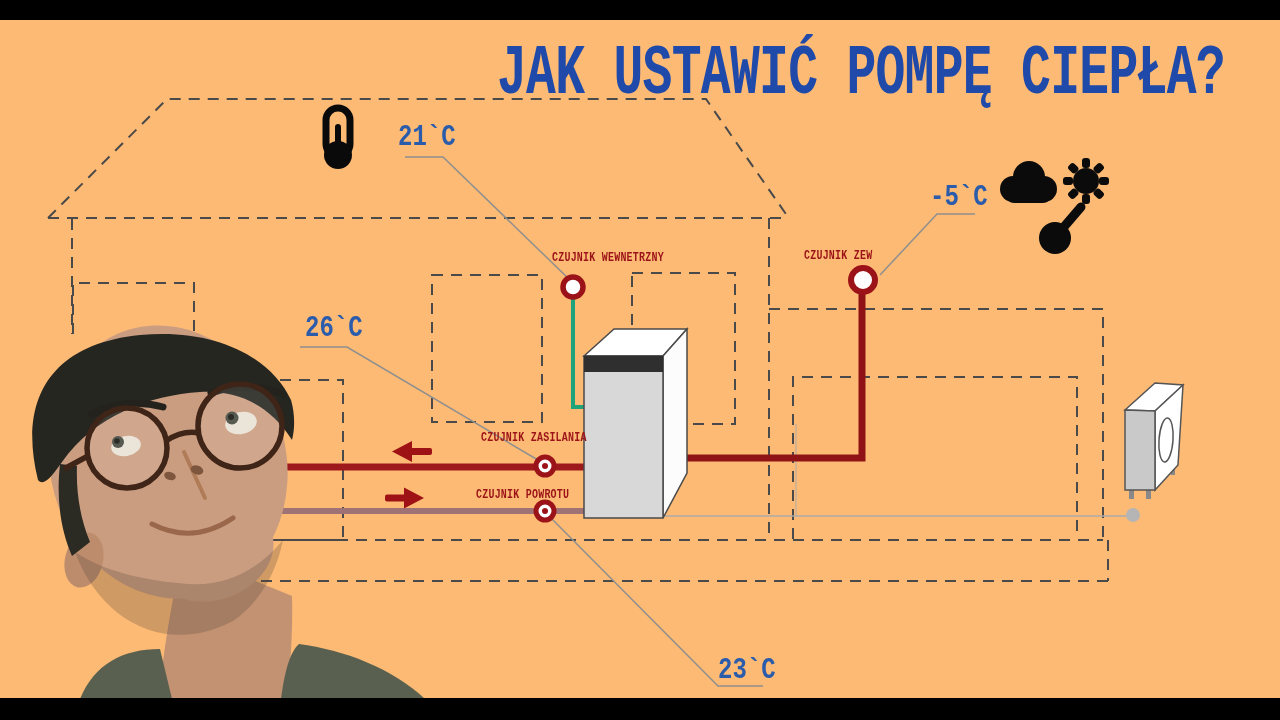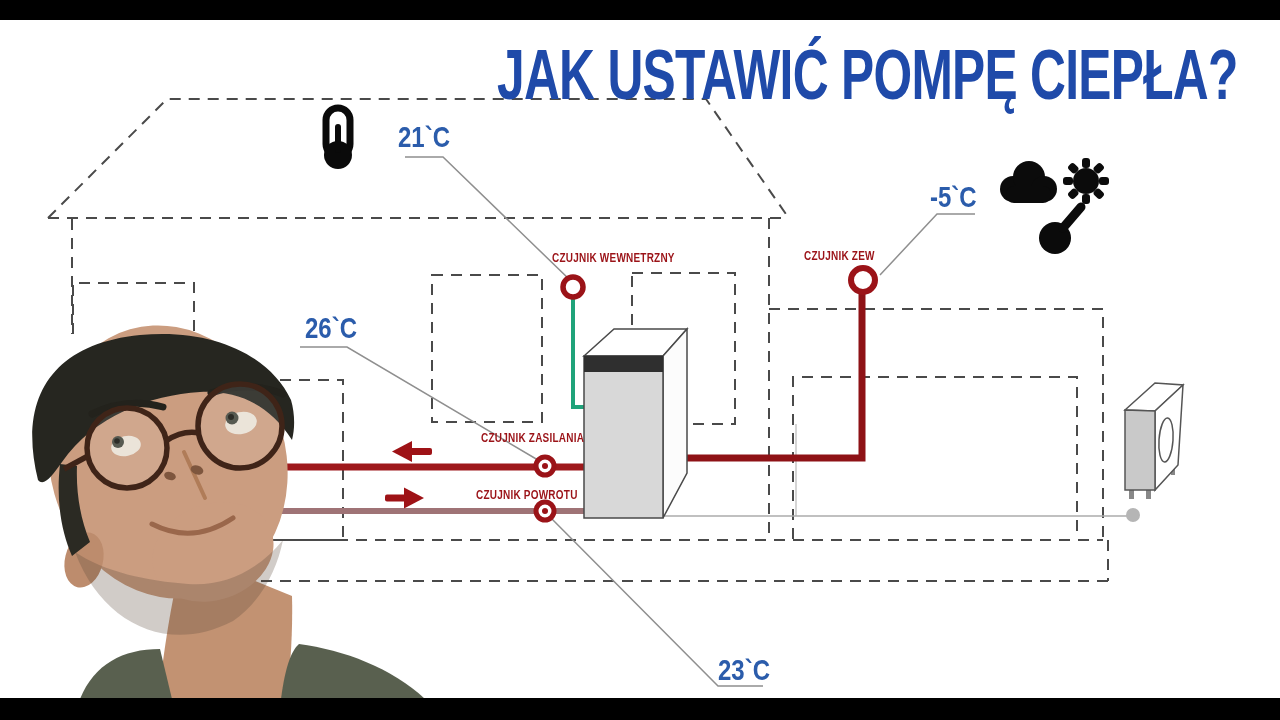--- a/index.html
+++ b/index.html
@@ -1,18 +1,18 @@
 <!DOCTYPE html>
 <html style="--title-blue: #1f4aa9; --temp-blue: #2b5cab; --sensor-red: #9b1318; --pipe-supply: #9e191c; --pipe-return: #9f7376; --pipe-outdoor: #8e1216; --green-line: #1fa37a; --dash-gray: #4a4a4a; --label-line-gray: #8f8f8f;"><head>
 <meta charset="utf-8">
 <style>
   html,body{margin:0;padding:0;background:#222;}
   #stage{
     position:relative;width:1280px;height:720px;overflow:hidden;
-    background:#ffffff;font-family:Liberation Sans, sans-serif;
+    background:#fdba74;font-family:Liberation Mono, monospace;
   }
   .bar{position:absolute;left:0;width:1280px;background:#000;z-index:30;}
   #bar-top{top:0;height:20px;}
   #bar-bottom{top:698px;height:22px;}
   #diagram{position:absolute;left:0;top:0;z-index:5;}
   .txt{position:absolute;z-index:10;line-height:1;white-space:nowrap;font-weight:bold;}
   .title{
     left:497px;top:40px;font-size:70px;color:var(--title-blue,#1f4aa9);
     transform:scaleX(0.71);transform-origin:left top;letter-spacing:-1px;
   }

